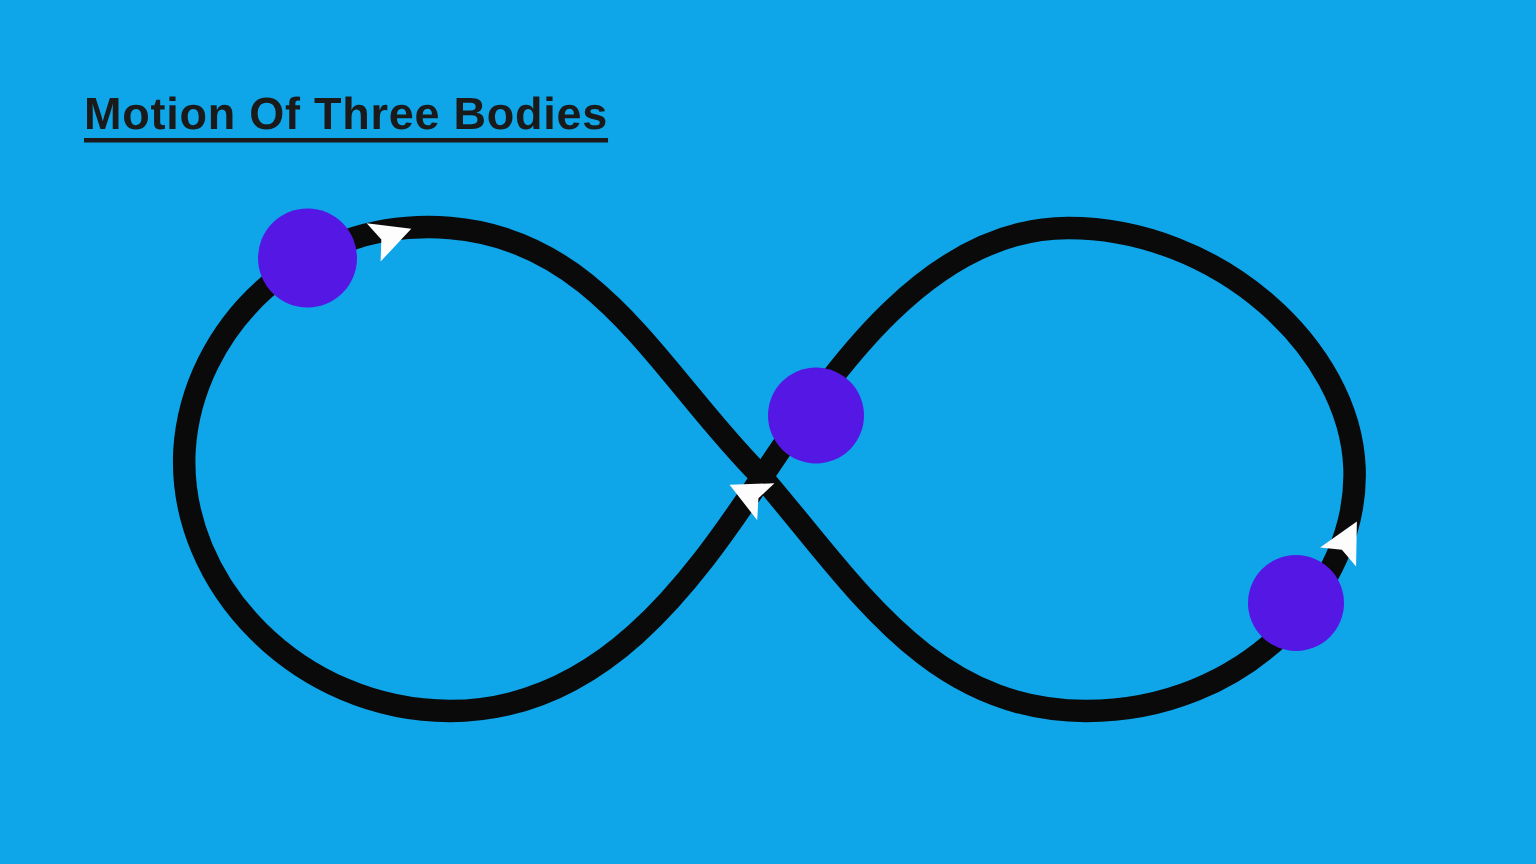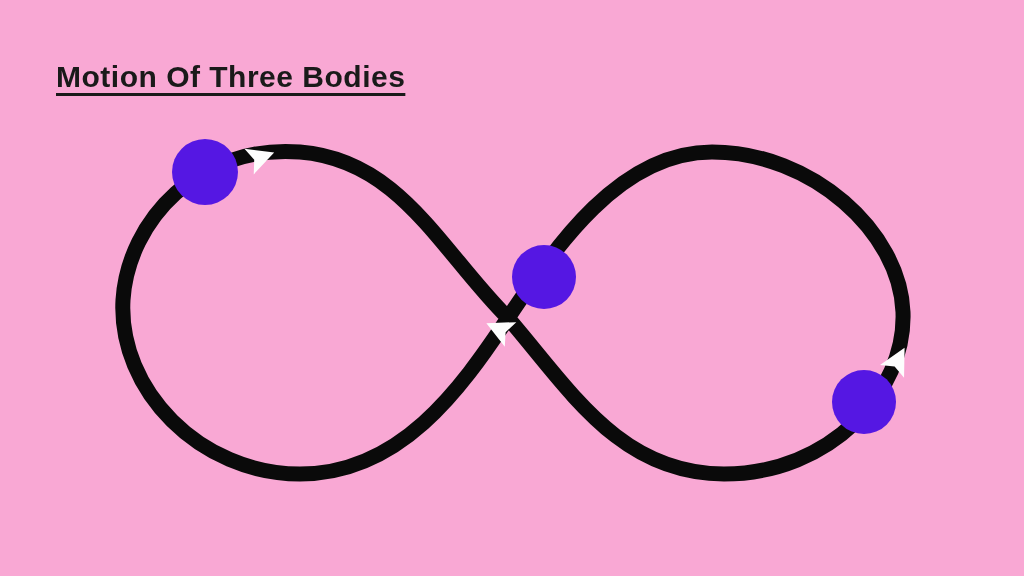--- a/index.html
+++ b/index.html
@@ -49,21 +49,21 @@
     stroke: none;
   }
   .dir-arrow {
     fill: #fdfdfd;
     stroke: none;
   }
 </style>
 </head>
 <body>
 
-<div id="stage" style="width: 1024px; height: 576px; background: #f9a8d4;">
+<div id="stage" style="width: 1024px; height: 576px; background: #0ea5e9;">
 
   <div id="title" style="color: rgb(26, 26, 26);">Motion Of Three Bodies</div>
 
   <svg id="figure" viewBox="0 0 1024 576">
 
     <path class="orbit-path" d="M 508 318 C 440 250 400 160 300 152 C 200 144 128 220 123 300 C 118 390 200 474 300 474 C 400 474 460 390 508 318 C 556 246 620 152 712 152 C 812 152 900 232 903 312 C 906 392 830 474 724 474 C 620 474 570 390 508 318 Z" stroke="#0a0a0a" stroke-width="15"></path>
 
     <g>
       <circle class="body-dot" id="dot1" cx="205" cy="172" r="33" fill="#5517e3"></circle>
       <circle class="body-dot" id="dot2" cx="544" cy="277" r="32" fill="#5517e3"></circle>

